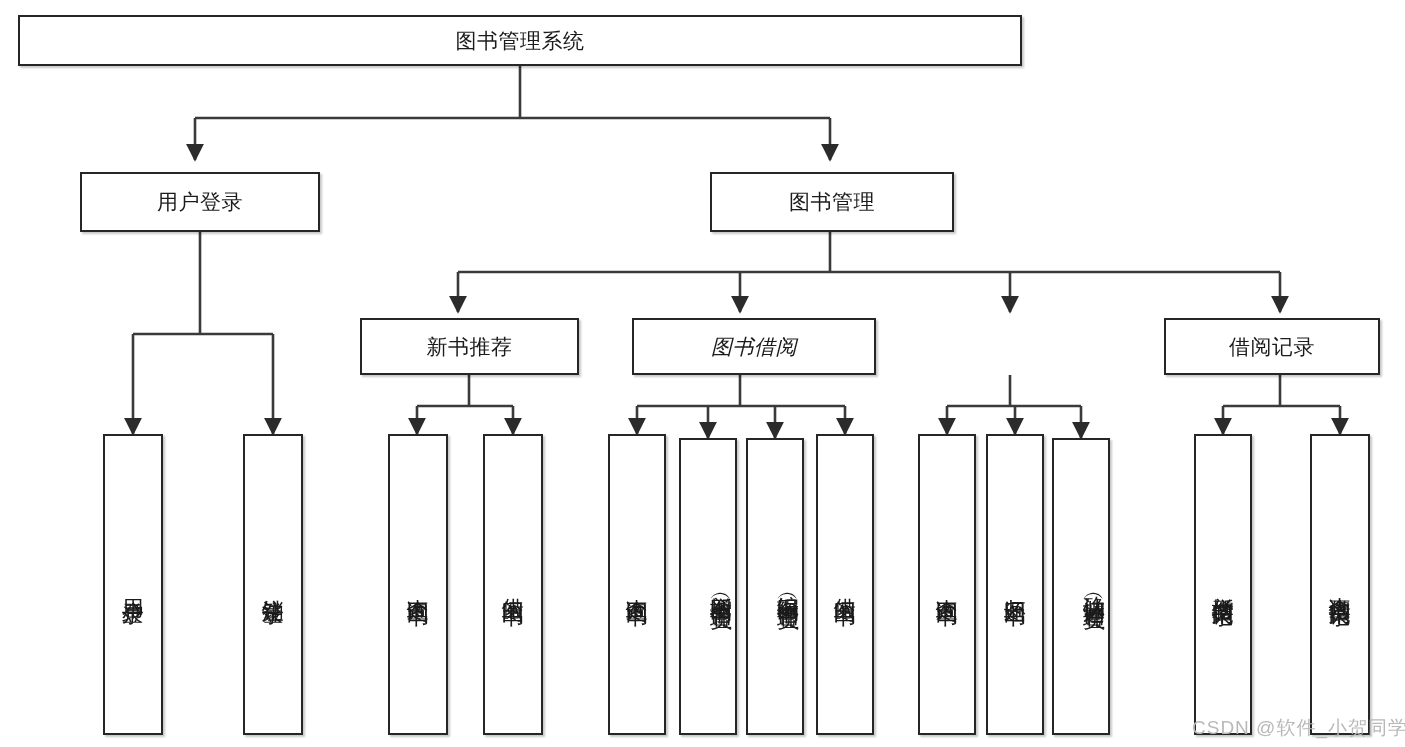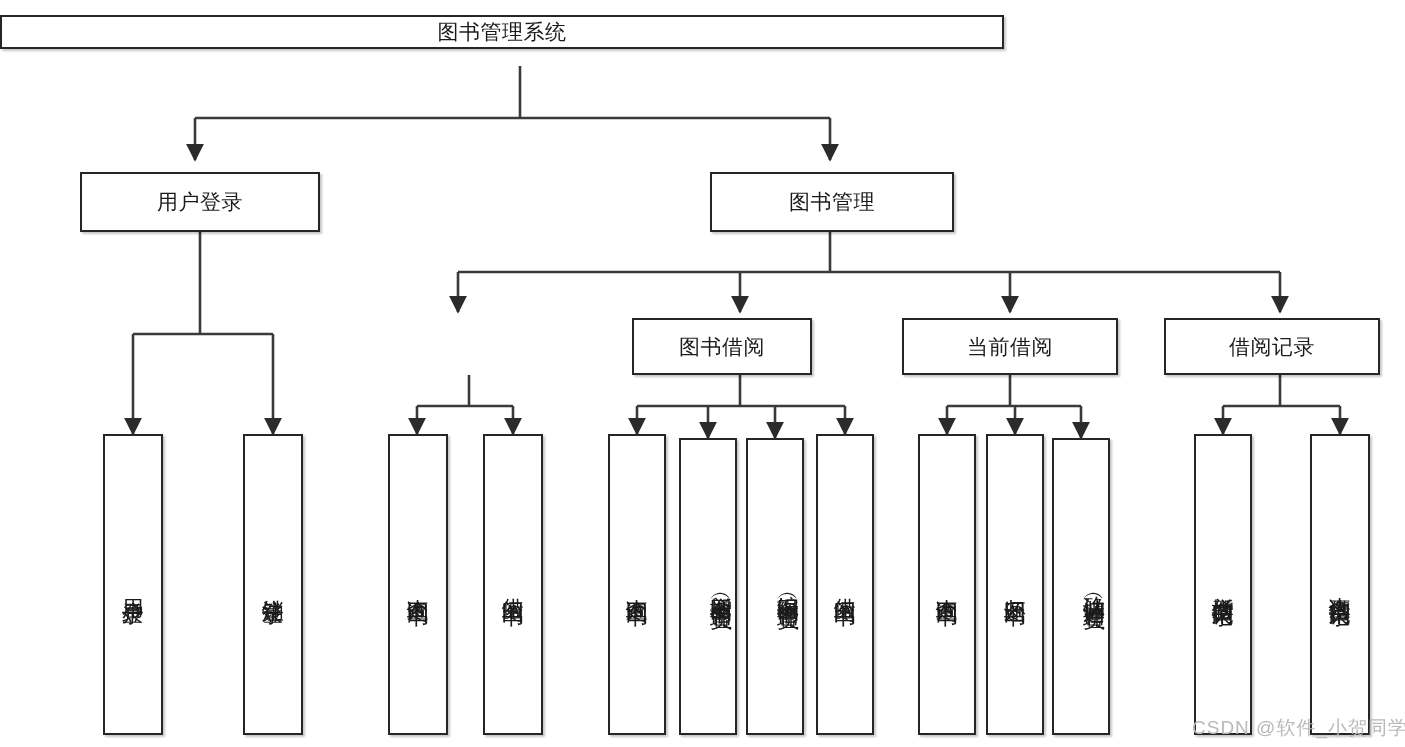--- a/index.html
+++ b/index.html
@@ -117,30 +117,30 @@
       <path d="M 1015 406 L 1015 434" marker-end="url(#arrow)"></path>
       <path d="M 1081 406 L 1081 438" marker-end="url(#arrow)"></path>
 
       <path d="M 1280 375 L 1280 406"></path>
       <path d="M 1223 406 L 1340 406"></path>
       <path d="M 1223 406 L 1223 434" marker-end="url(#arrow)"></path>
       <path d="M 1340 406 L 1340 434" marker-end="url(#arrow)"></path>
     </g>
   </svg>
 
-  <div class="node horizontal" style="left:0; top:15px; width:1004px; height:34px;">图书管理系统</div>
+  <div class="node horizontal" style="left:18px; top:15px; width:1004px; height:51px;">图书管理系统</div>
 
   <div class="node horizontal" style="left:80px; top:172px; width:240px; height:60px;">用户登录</div>
 
   <div class="node horizontal" style="left:710px; top:172px; width:244px; height:60px;">图书管理</div>
 
+  <div class="node horizontal" style="left:360px; top:318px; width:219px; height:57px;">新书推荐</div>
 
-  <div class="node horizontal" style="left:632px; top:318px; width:180px; height:57px;">图书借阅</div>
+  <div class="node horizontal" style="left:632px; top:318px; width:244px; height:57px;font-style:italic;">图书借阅</div>
 
-  <div class="node horizontal" style="left:902px; top:318px; width:216px; height:57px;">当前借阅</div>
 
   <div class="node horizontal" style="left:1164px; top:318px; width:216px; height:57px;">借阅记录</div>
 
   <div class="node vertical" style="left:103px; top:434px; width:60px; height:301px;">用户登录</div>
 
   <div class="node vertical" style="left:243px; top:434px; width:60px; height:301px;">注销登录</div>
 
   <div class="node vertical" style="left:388px; top:434px; width:60px; height:301px;">查询图书</div>
 
   <div class="node vertical" style="left:483px; top:434px; width:60px; height:301px;">借阅图书</div>

